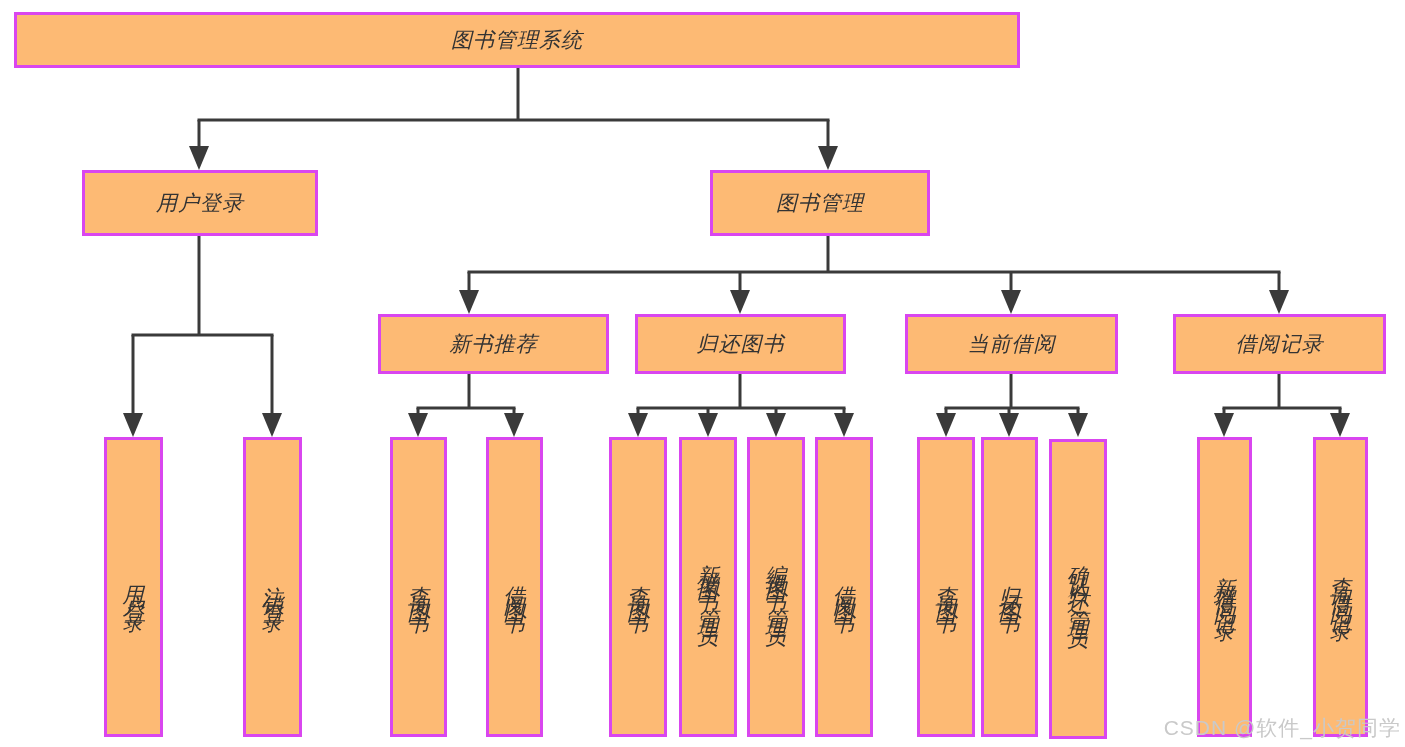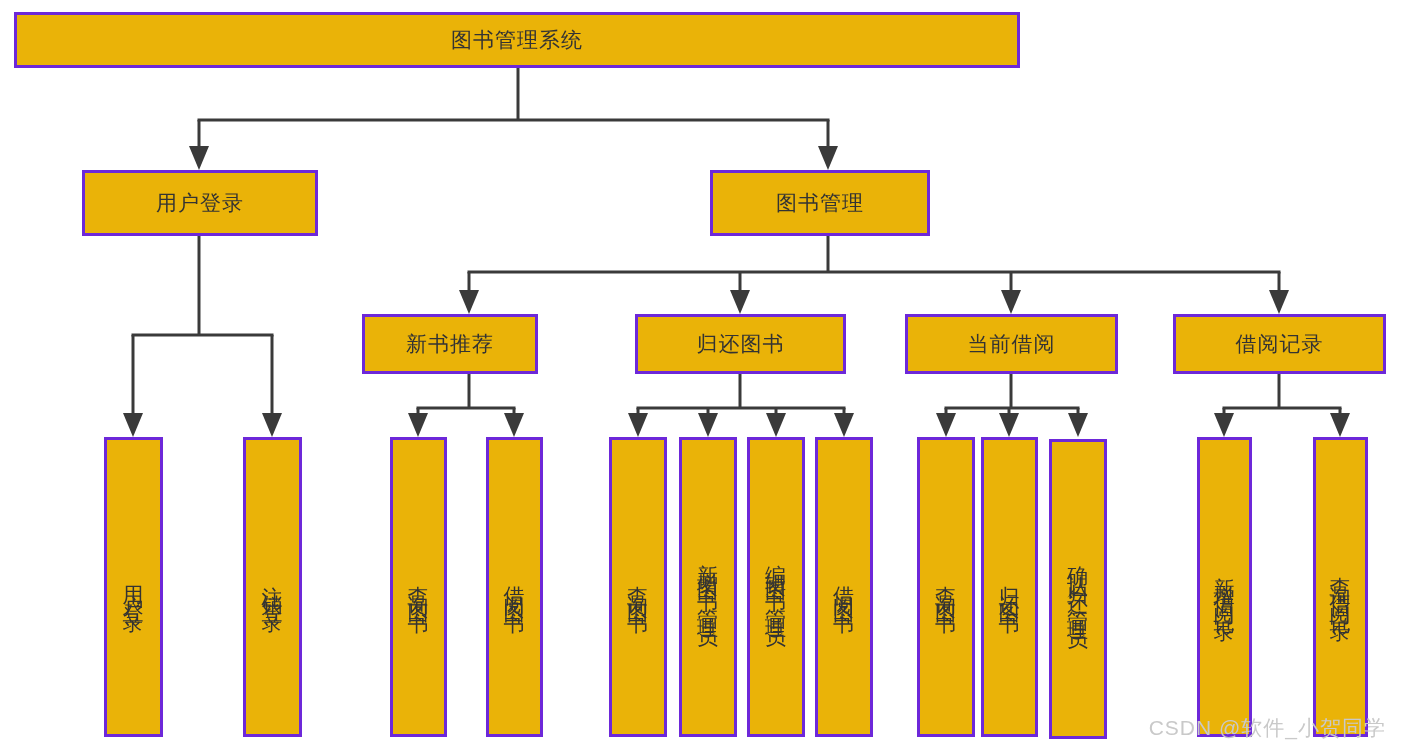--- a/index.html
+++ b/index.html
@@ -13,43 +13,44 @@
   }
   .wires {
     position: absolute;
     left: 0; top: 0;
     width: 1405px; height: 747px;
     z-index: 1;
   }
   .node {
     position: absolute;
     box-sizing: border-box;
-    border: 3px solid #6d28d9;
-    background: #eab308;
+    border: 3px solid #d946ef;
+    background: #fdba74;
     display: flex;
     align-items: center;
     justify-content: center;
     color: #333333;
     z-index: 2;
+    font-style: italic;
   }
   .node .label { white-space: nowrap; }
   .node.h .label {
     font-size: 21px;
     letter-spacing: 1px;
   }
   .node.v .label {
     writing-mode: vertical-rl;
     text-orientation: mixed;
     font-size: 21px;
     letter-spacing: 9px;
     line-height: 1;
   }
   .watermark {
     position: absolute;
-    right: 19px;
+    right: 4px;
     bottom: 5px;
     font-size: 21px;
     color: #c9c9c9;
     letter-spacing: 1px;
     z-index: 5;
     white-space: nowrap;
     margin-top: 36px;
   }
 </style>
 </head>
@@ -116,21 +117,21 @@
     <span class="label">图书管理系统</span>
   </div>
 
   <div class="node h" style="left:82px;top:170px;width:236px;height:66px">
     <span class="label">用户登录</span>
   </div>
   <div class="node h" style="left:710px;top:170px;width:220px;height:66px">
     <span class="label">图书管理</span>
   </div>
 
-  <div class="node h" style="left:362px;top:314px;width:176px;height:60px">
+  <div class="node h" style="left:378px;top:314px;width:231px;height:60px">
     <span class="label">新书推荐</span>
   </div>
   <div class="node h" style="left:635px;top:314px;width:211px;height:60px">
     <span class="label">归还图书</span>
   </div>
   <div class="node h" style="left:1173px;top:314px;width:213px;height:60px">
     <span class="label">借阅记录</span>
   </div>
   <div class="node h" style="left:905px;top:314px;width:213px;height:60px">
     <span class="label">当前借阅</span>

